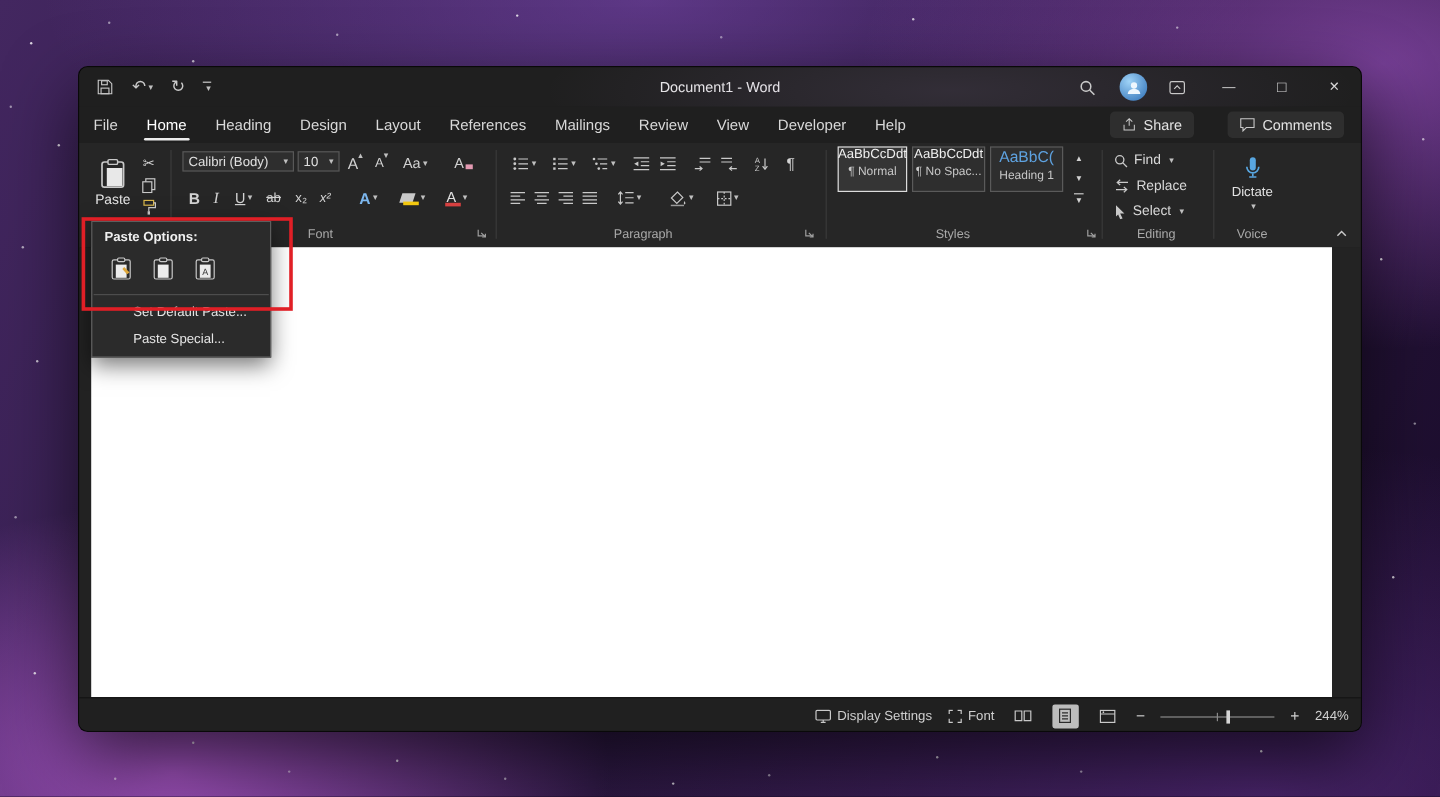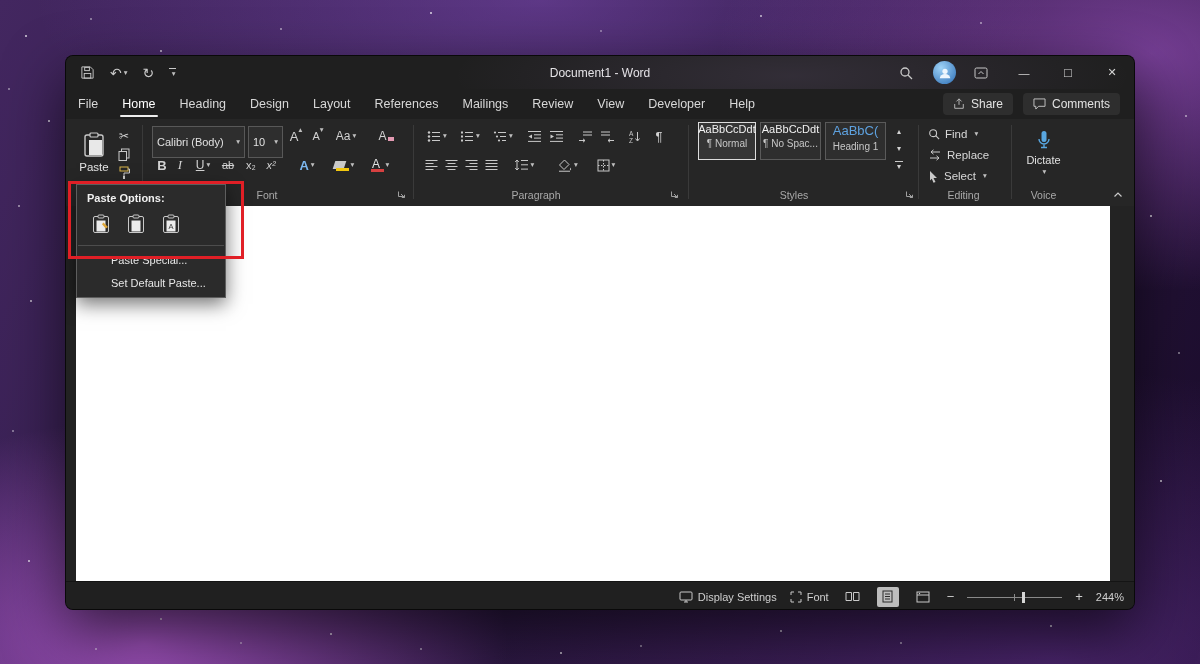--- a/index.html
+++ b/index.html
@@ -32,28 +32,28 @@
   .tb-left{position:absolute;left:14px;top:0;height:33px;display:flex;align-items:center;gap:15px;z-index:2;}
   .tb-right{position:absolute;right:0;top:0;height:33px;display:flex;align-items:center;z-index:2;}
   .tb-title{position:absolute;left:0;right:0;top:0;height:33px;display:flex;align-items:center;justify-content:center;
     color:#e6e6e6;font-size:12px;}
   .tb-btn{display:flex;align-items:center;justify-content:center;color:#c9c9c9;cursor:default;}
   .winctl{width:44px;height:33px;display:flex;align-items:center;justify-content:center;color:#d6d6d6;font-size:11px;}
   .tabrow{position:absolute;left:0;top:33px;width:100%;height:30px;display:flex;align-items:center;background:#1f1f1f;}
   .tab{padding:0 12px;height:30px;display:flex;align-items:center;color:#d8d8d8;font-size:12.5px;position:relative;}
   .tab.active{color:#ffffff;}
   .tab.active::after{content:"";position:absolute;left:10px;right:10px;bottom:2px;height:2px;background:#ededed;border-radius:1px;}
-  .tabrow-right{margin-left:auto;display:flex;align-items:center;gap:10px;margin-right:14px;}
+  .tabrow-right{margin-left:auto;display:flex;align-items:center;gap:28px;margin-right:14px;}
   .pillbtn{display:flex;align-items:center;gap:6px;background:#2e2e2e;border-radius:4px;padding:4px 10px;color:#e2e2e2;font-size:12px;}
   .ribbon{position:absolute;left:0;top:63px;width:100%;height:87px;background:#262626;border-bottom:1px solid #171717;}
   .ri{position:absolute;display:flex;align-items:center;justify-content:center;color:#d2d2d2;font-size:12px;height:20px;}
   .cr{font-size:7.5px;color:#c0c0c0;margin-left:2px;line-height:1;}
   .sep{position:absolute;top:6px;height:74px;width:1px;background:#3a3a3a;}
   .combo{position:absolute;display:flex;align-items:center;background:#2e2e2e;border:1px solid #585858;color:#e0e0e0;
-    font-size:11px;padding:0 4px;box-sizing:border-box;height:32px;}
+    font-size:11px;padding:0 4px;box-sizing:border-box;height:17px;}
   .combo .cval{flex:1;white-space:nowrap;overflow:hidden;}
   .grp-label{position:absolute;top:69px;height:14px;display:flex;align-items:center;justify-content:center;
     color:#a9a9a9;font-size:10.5px;}
   .launcher{position:absolute;top:70px;width:10px;height:10px;display:flex;align-items:center;justify-content:center;}
   .stylecard{position:absolute;top:3px;height:38px;background:#2e2e2e;border:1px solid #5a5a5a;box-sizing:border-box;
     display:flex;flex-direction:column;align-items:center;gap:3px;}
   .stylecard.sel{border:1px solid #dcdcdc;background:#353535;}
   .stylecard .prev{color:#f0f0f0;font-size:11px;white-space:nowrap;}
   .stylecard .nm{color:#c7c7c7;font-size:10px;white-space:nowrap;}
   .edrow{position:absolute;left:862px;display:flex;align-items:center;gap:5px;color:#d8d8d8;font-size:11.5px;height:18px;}
@@ -622,23 +622,23 @@
           <svg width="18" height="20" viewBox="0 0 18 20">
               <rect x="1.5" y="2.5" width="15" height="16" rx="1.5" fill="none" stroke="#c9c9c9"></rect>
               <rect x="6" y="1" width="6" height="3" rx="1" fill="#2b2b2b" stroke="#c9c9c9"></rect>
               <rect x="4.5" y="6.5" width="9" height="11" fill="#ececec"></rect>
               <text x="6.6" y="15" font-size="7.5" fill="#3a3a3a">A</text>
             </svg>
         </span>
       </div>
       <div class="pm-sep"></div>
       <div class="pm-item">
+          <span>Set Default Paste...</span>
+        </div>
+      <div class="pm-item">
           <span>Paste Special...</span>
-        </div>
-      <div class="pm-item">
-          <span>Set Default Paste...</span>
         </div>
     </div>
 
     <div class="redbox"></div>
 
   </div>
 </div>
 
 </body></html>

